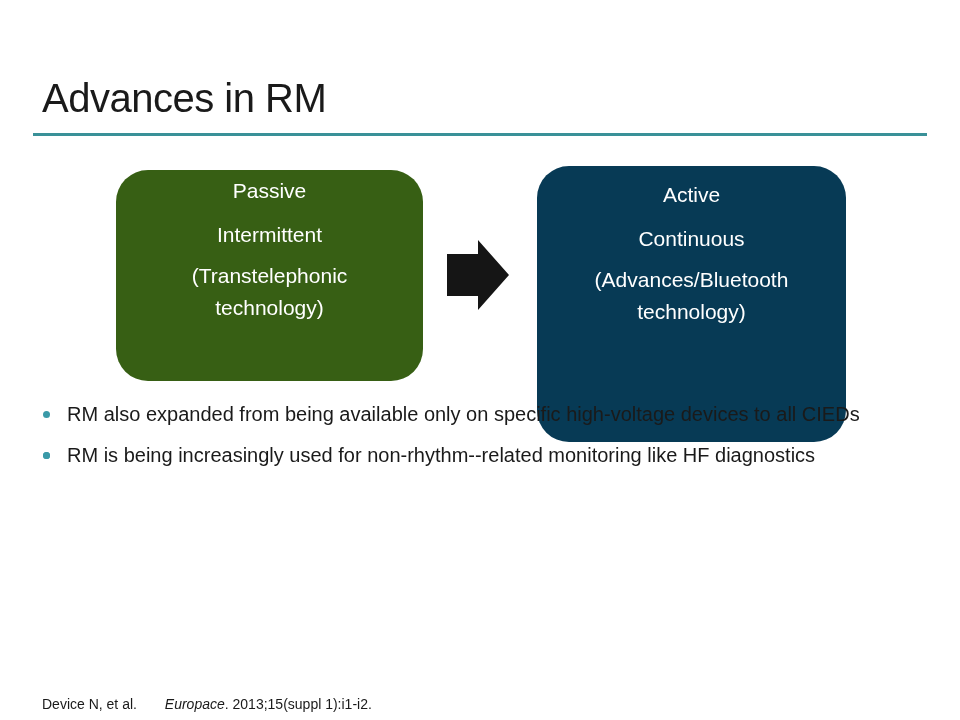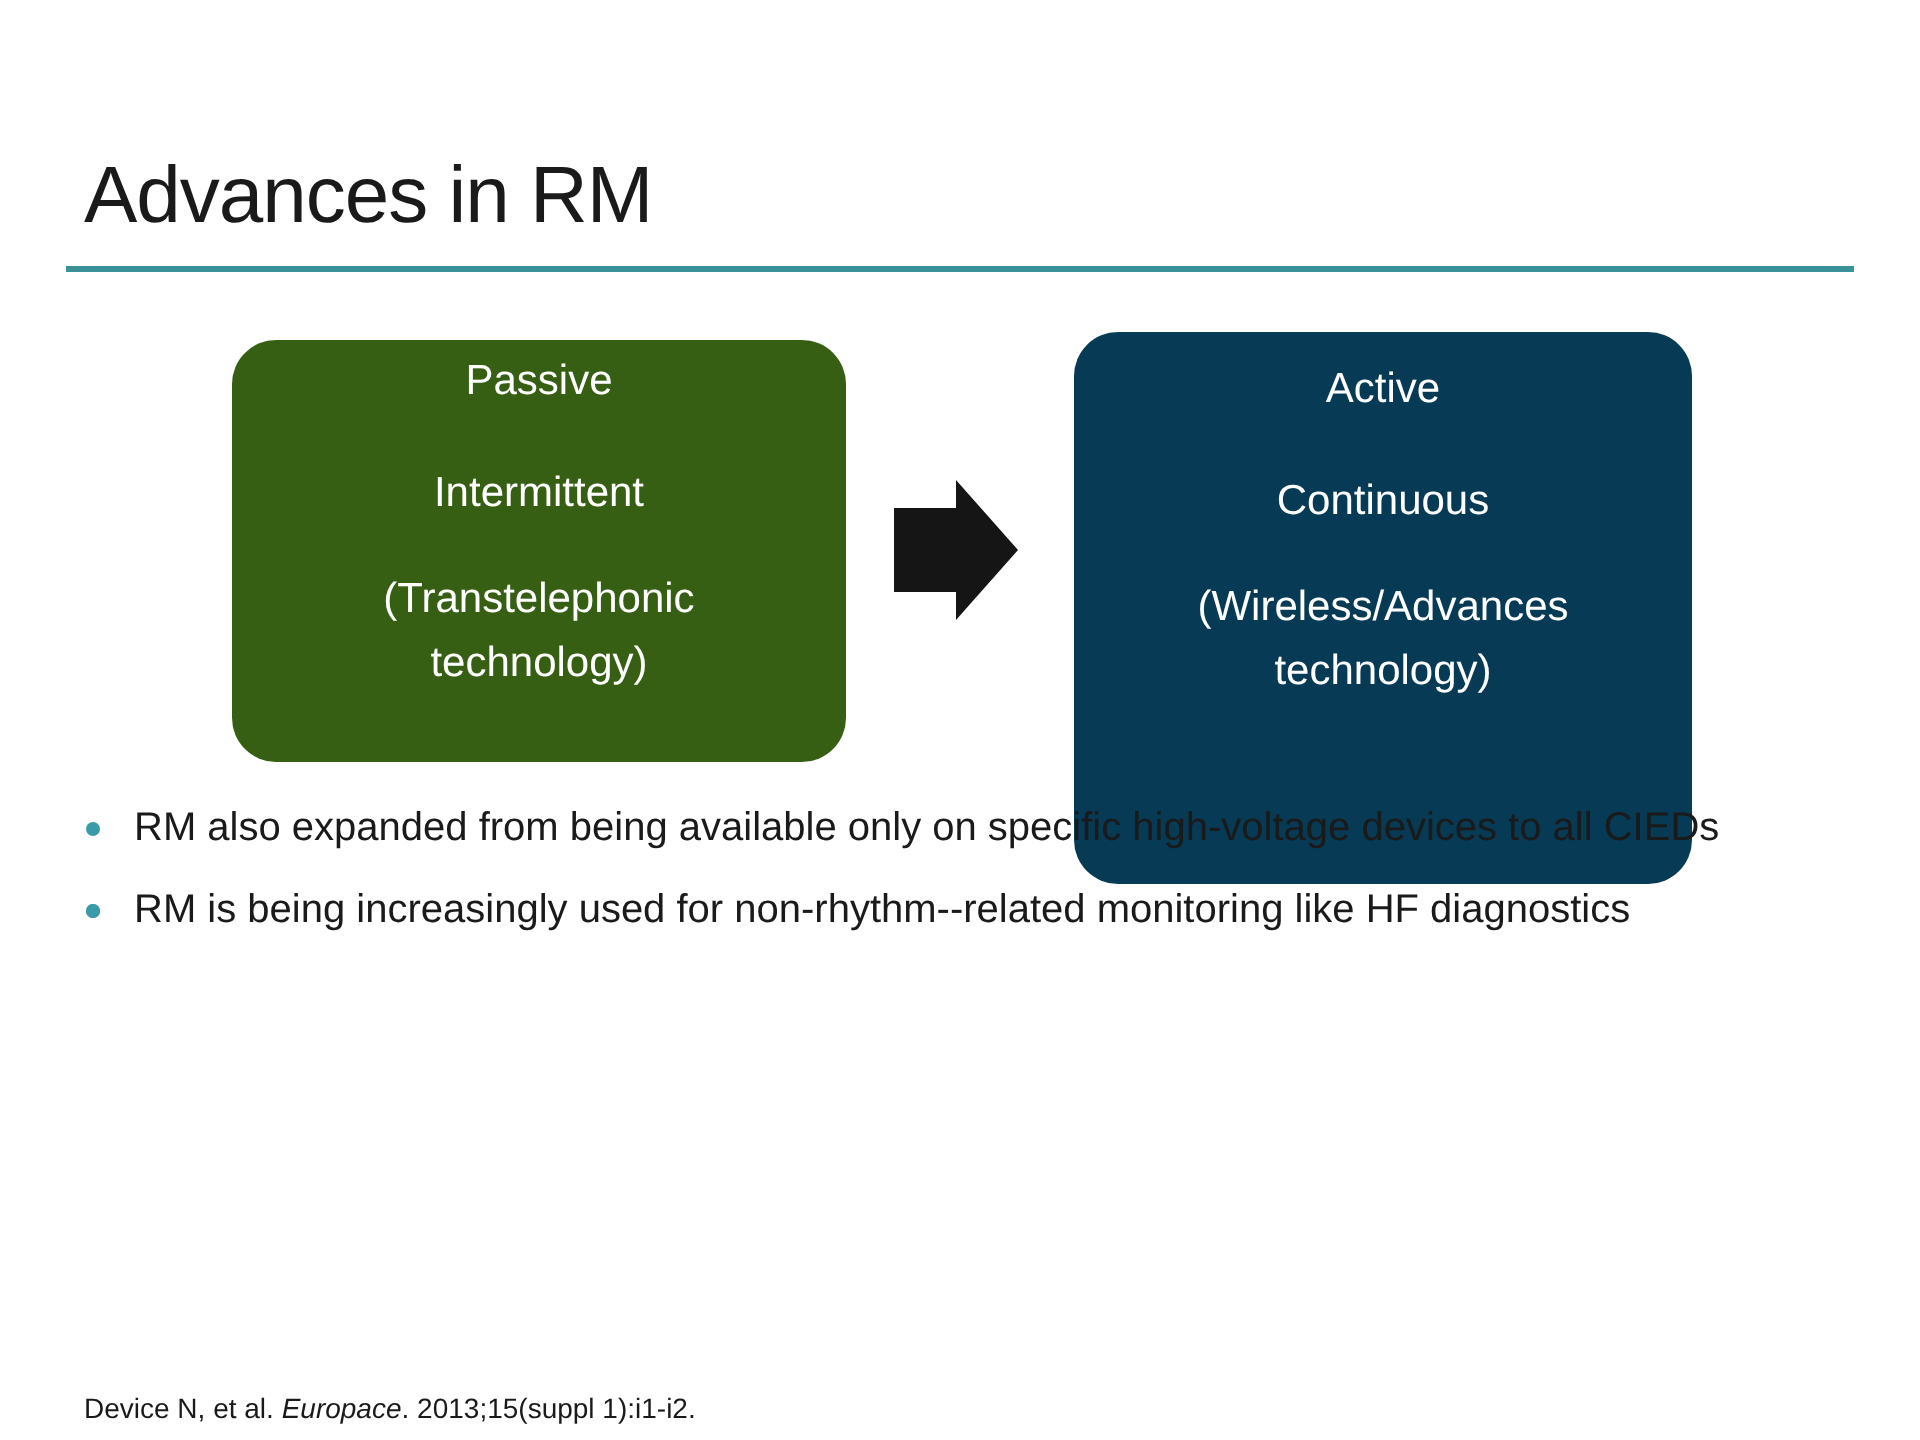--- a/index.html
+++ b/index.html
@@ -29,31 +29,30 @@
     .divider {
       position: absolute;
       left: 33px;
       top: 133px;
       width: 894px;
       height: 3px;
       background: #3a9198;
     }
     .box {
       position: absolute;
-      border-radius: 22px;
+      border-radius: 32px;
       color: #ffffff;
       text-align: center;
       font-size: 21px;
       box-sizing: border-box;
       display: flex;
       flex-direction: column;
       align-items: center;
       justify-content: flex-start;
       padding-top: 8px;
-      gap: 12px;
     }
     .box .line {
       line-height: 25px;
       margin-bottom: 19px;
       white-space: nowrap;
     }
     .box .line.last {
       white-space: normal;
       width: 230px;
       line-height: 32px;
@@ -114,20 +113,21 @@
     .citation {
       position: absolute;
       left: 42px;
       top: 695px;
       font-size: 14px;
       line-height: 18px;
       color: #1a1a1a;
     }
     .citation em {
       font-style: italic;
+      margin-left: 24px;
     }
   </style>
 </head>
 <body>
 
 <h1 class="slide-title">Advances in RM</h1>
 <div class="divider"></div>
 
 <div class="box box-passive">
   <div class="line">Passive</div>
@@ -135,21 +135,21 @@
   <div class="line last">(Transtelephonic technology)</div>
 </div>
 
 <svg class="arrow" viewBox="0 0 62 70" xmlns="http://www.w3.org/2000/svg">
   <polygon points="0,14 31,14 31,0 62,35 31,70 31,56 0,56" fill="#151515"></polygon>
 </svg>
 
 <div class="box box-active">
   <div class="line">Active</div>
   <div class="line">Continuous</div>
-  <div class="line last">(Wireless/Advances technology)</div>
+  <div class="line last">(Advances/Bluetooth technology)</div>
 </div>
 
 <ul class="bullets">
   <li>
     <span class="bullet-dot"></span>
     <span>RM also expanded from being available only on specific high-voltage devices to all CIEDs</span>
   </li>
   <li>
     <span class="bullet-dot"></span>
   </li>

